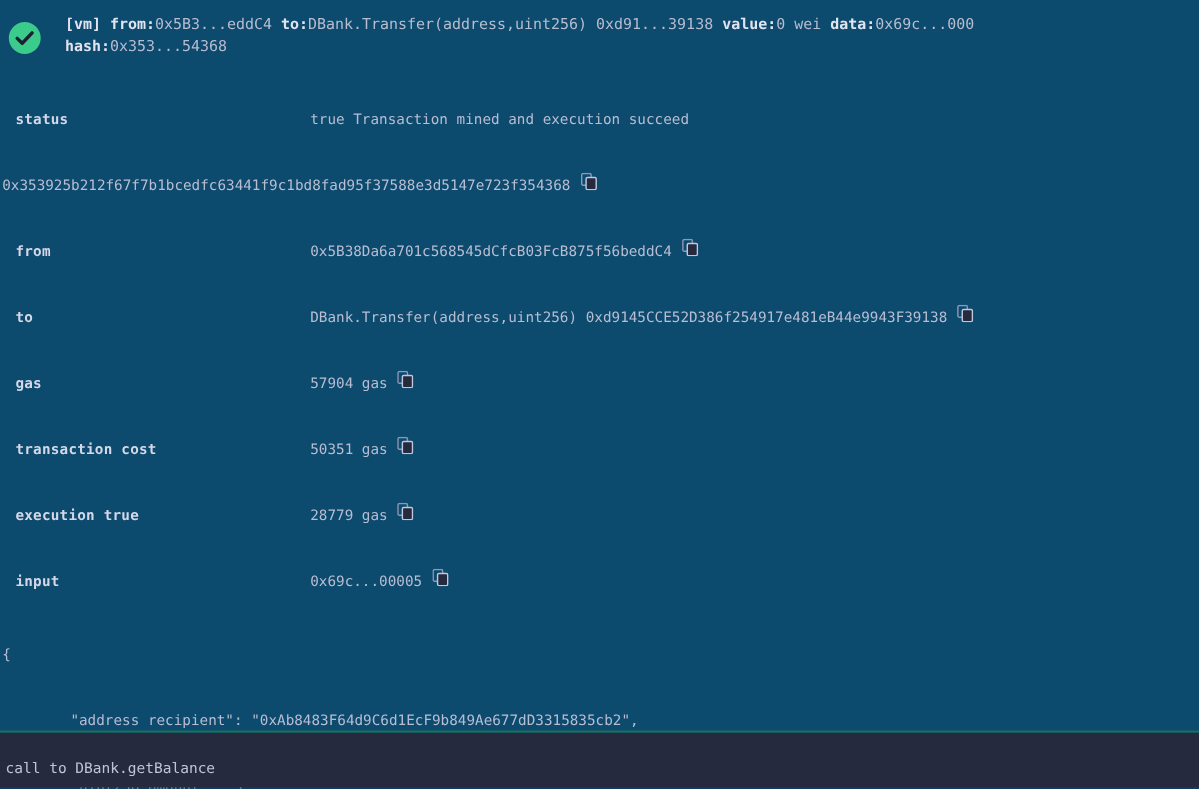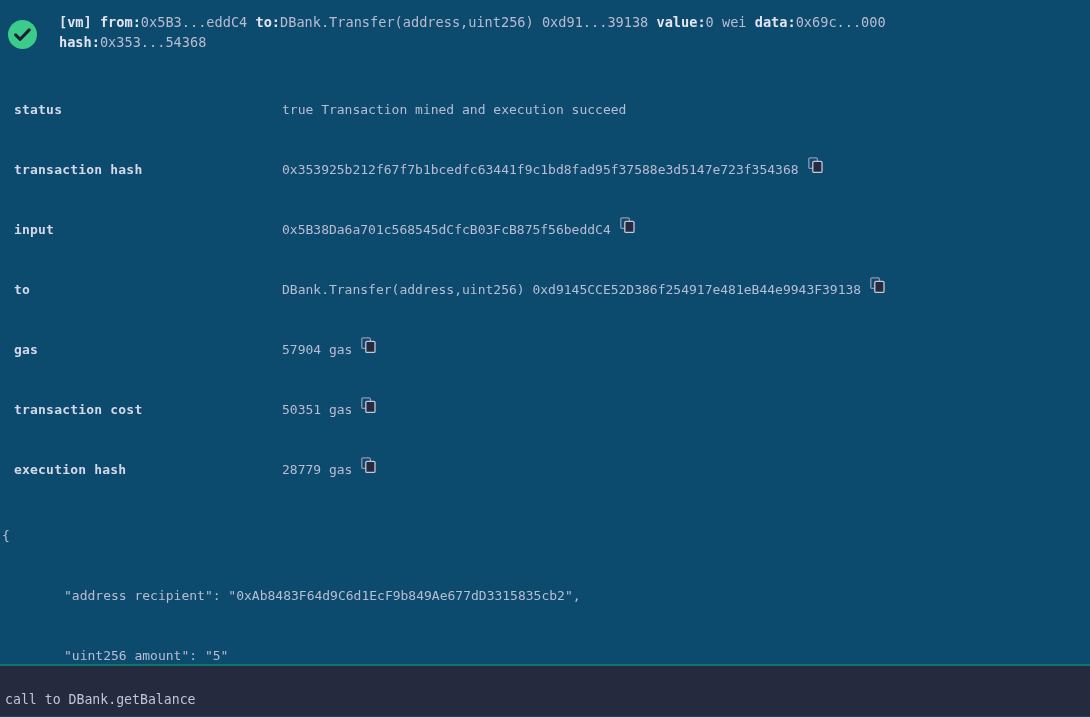--- a/index.html
+++ b/index.html
@@ -173,97 +173,108 @@
   <div class="tx-table">
 
     <div class="tx-row">
       <div class="tx-label">status</div>
       <div class="tx-value">
         <span class="txt">true Transaction mined and execution succeed</span>
       </div>
     </div>
 
     <div class="tx-row">
-      <div class="tx-label">transaction hash</div>
       <div class="tx-value">
         <span class="txt">0x353925b212f67f7b1bcedfc63441f9c1bd8fad95f37588e3d5147e723f354368</span>
         <span class="copy-icon">
           <svg width="15" height="16" viewBox="0 0 15 16" aria-hidden="true">
             <rect x="0.8" y="0.8" width="8.6" height="10.6" rx="1.2" fill="none" stroke="#9196b4" stroke-width="1.3"></rect>
             <rect x="4.8" y="4.4" width="9.2" height="11" rx="1.2" fill="#262a3e" stroke="#c3c7dc" stroke-width="1.3"></rect>
           </svg>
         </span>
       </div>
     </div>
 
     <div class="tx-row">
+      <div class="tx-label">from</div>
+      <div class="tx-value">
+        <span class="txt">0x5B38Da6a701c568545dCfcB03FcB875f56beddC4</span>
+        <span class="copy-icon">
+          <svg width="15" height="16" viewBox="0 0 15 16" aria-hidden="true">
+            <rect x="0.8" y="0.8" width="8.6" height="10.6" rx="1.2" fill="none" stroke="#9196b4" stroke-width="1.3"></rect>
+            <rect x="4.8" y="4.4" width="9.2" height="11" rx="1.2" fill="#262a3e" stroke="#c3c7dc" stroke-width="1.3"></rect>
+          </svg>
+        </span>
+      </div>
+    </div>
+
+    <div class="tx-row">
+      <div class="tx-label">to</div>
+      <div class="tx-value">
+        <span class="txt">DBank.Transfer(address,uint256) 0xd9145CCE52D386f254917e481eB44e9943F39138</span>
+        <span class="copy-icon">
+          <svg width="15" height="16" viewBox="0 0 15 16" aria-hidden="true">
+            <rect x="0.8" y="0.8" width="8.6" height="10.6" rx="1.2" fill="none" stroke="#9196b4" stroke-width="1.3"></rect>
+            <rect x="4.8" y="4.4" width="9.2" height="11" rx="1.2" fill="#262a3e" stroke="#c3c7dc" stroke-width="1.3"></rect>
+          </svg>
+        </span>
+      </div>
+    </div>
+
+    <div class="tx-row">
+      <div class="tx-label">gas</div>
+      <div class="tx-value">
+        <span class="txt">57904 gas</span>
+        <span class="copy-icon">
+          <svg width="15" height="16" viewBox="0 0 15 16" aria-hidden="true">
+            <rect x="0.8" y="0.8" width="8.6" height="10.6" rx="1.2" fill="none" stroke="#9196b4" stroke-width="1.3"></rect>
+            <rect x="4.8" y="4.4" width="9.2" height="11" rx="1.2" fill="#262a3e" stroke="#c3c7dc" stroke-width="1.3"></rect>
+          </svg>
+        </span>
+      </div>
+    </div>
+
+    <div class="tx-row">
+      <div class="tx-label">transaction cost</div>
+      <div class="tx-value">
+        <span class="txt">50351 gas</span>
+        <span class="copy-icon">
+          <svg width="15" height="16" viewBox="0 0 15 16" aria-hidden="true">
+            <rect x="0.8" y="0.8" width="8.6" height="10.6" rx="1.2" fill="none" stroke="#9196b4" stroke-width="1.3"></rect>
+            <rect x="4.8" y="4.4" width="9.2" height="11" rx="1.2" fill="#262a3e" stroke="#c3c7dc" stroke-width="1.3"></rect>
+          </svg>
+        </span>
+      </div>
+    </div>
+
+    <div class="tx-row">
+      <div class="tx-label">execution true</div>
+      <div class="tx-value">
+        <span class="txt">28779 gas</span>
+        <span class="copy-icon">
+          <svg width="15" height="16" viewBox="0 0 15 16" aria-hidden="true">
+            <rect x="0.8" y="0.8" width="8.6" height="10.6" rx="1.2" fill="none" stroke="#9196b4" stroke-width="1.3"></rect>
+            <rect x="4.8" y="4.4" width="9.2" height="11" rx="1.2" fill="#262a3e" stroke="#c3c7dc" stroke-width="1.3"></rect>
+          </svg>
+        </span>
+      </div>
+    </div>
+
+    <div class="tx-row">
       <div class="tx-label">input</div>
       <div class="tx-value">
-        <span class="txt">0x5B38Da6a701c568545dCfcB03FcB875f56beddC4</span>
-        <span class="copy-icon">
-          <svg width="15" height="16" viewBox="0 0 15 16" aria-hidden="true">
-            <rect x="0.8" y="0.8" width="8.6" height="10.6" rx="1.2" fill="none" stroke="#9196b4" stroke-width="1.3"></rect>
-            <rect x="4.8" y="4.4" width="9.2" height="11" rx="1.2" fill="#262a3e" stroke="#c3c7dc" stroke-width="1.3"></rect>
-          </svg>
-        </span>
-      </div>
-    </div>
-
-    <div class="tx-row">
-      <div class="tx-label">to</div>
-      <div class="tx-value">
-        <span class="txt">DBank.Transfer(address,uint256) 0xd9145CCE52D386f254917e481eB44e9943F39138</span>
-        <span class="copy-icon">
-          <svg width="15" height="16" viewBox="0 0 15 16" aria-hidden="true">
-            <rect x="0.8" y="0.8" width="8.6" height="10.6" rx="1.2" fill="none" stroke="#9196b4" stroke-width="1.3"></rect>
-            <rect x="4.8" y="4.4" width="9.2" height="11" rx="1.2" fill="#262a3e" stroke="#c3c7dc" stroke-width="1.3"></rect>
-          </svg>
-        </span>
-      </div>
-    </div>
-
-    <div class="tx-row">
-      <div class="tx-label">gas</div>
-      <div class="tx-value">
-        <span class="txt">57904 gas</span>
-        <span class="copy-icon">
-          <svg width="15" height="16" viewBox="0 0 15 16" aria-hidden="true">
-            <rect x="0.8" y="0.8" width="8.6" height="10.6" rx="1.2" fill="none" stroke="#9196b4" stroke-width="1.3"></rect>
-            <rect x="4.8" y="4.4" width="9.2" height="11" rx="1.2" fill="#262a3e" stroke="#c3c7dc" stroke-width="1.3"></rect>
-          </svg>
-        </span>
-      </div>
-    </div>
-
-    <div class="tx-row">
-      <div class="tx-label">transaction cost</div>
-      <div class="tx-value">
-        <span class="txt">50351 gas</span>
-        <span class="copy-icon">
-          <svg width="15" height="16" viewBox="0 0 15 16" aria-hidden="true">
-            <rect x="0.8" y="0.8" width="8.6" height="10.6" rx="1.2" fill="none" stroke="#9196b4" stroke-width="1.3"></rect>
-            <rect x="4.8" y="4.4" width="9.2" height="11" rx="1.2" fill="#262a3e" stroke="#c3c7dc" stroke-width="1.3"></rect>
-          </svg>
-        </span>
-      </div>
-    </div>
-
-    <div class="tx-row">
-      <div class="tx-label">execution hash</div>
-      <div class="tx-value">
-        <span class="txt">28779 gas</span>
-        <span class="copy-icon">
-          <svg width="15" height="16" viewBox="0 0 15 16" aria-hidden="true">
-            <rect x="0.8" y="0.8" width="8.6" height="10.6" rx="1.2" fill="none" stroke="#9196b4" stroke-width="1.3"></rect>
-            <rect x="4.8" y="4.4" width="9.2" height="11" rx="1.2" fill="#262a3e" stroke="#c3c7dc" stroke-width="1.3"></rect>
-          </svg>
-        </span>
-      </div>
-    </div>
-
+        <span class="txt">0x69c...00005</span>
+        <span class="copy-icon">
+          <svg width="15" height="16" viewBox="0 0 15 16" aria-hidden="true">
+            <rect x="0.8" y="0.8" width="8.6" height="10.6" rx="1.2" fill="none" stroke="#9196b4" stroke-width="1.3"></rect>
+            <rect x="4.8" y="4.4" width="9.2" height="11" rx="1.2" fill="#262a3e" stroke="#c3c7dc" stroke-width="1.3"></rect>
+          </svg>
+        </span>
+      </div>
+    </div>
 
     <div class="tx-row row-decoded-input">
       <div class="tx-value">
         <div class="json-line">{</div>
         <div class="json-line json-indent">"address recipient": "0xAb8483F64d9C6d1EcF9b849Ae677dD3315835cb2",</div>
         <div class="json-line json-indent">"uint256 amount": "5"</div>
         <div class="json-close-line">
           <span class="json-line">}</span>
           <span class="copy-icon">
             <svg width="15" height="16" viewBox="0 0 15 16" aria-hidden="true">

